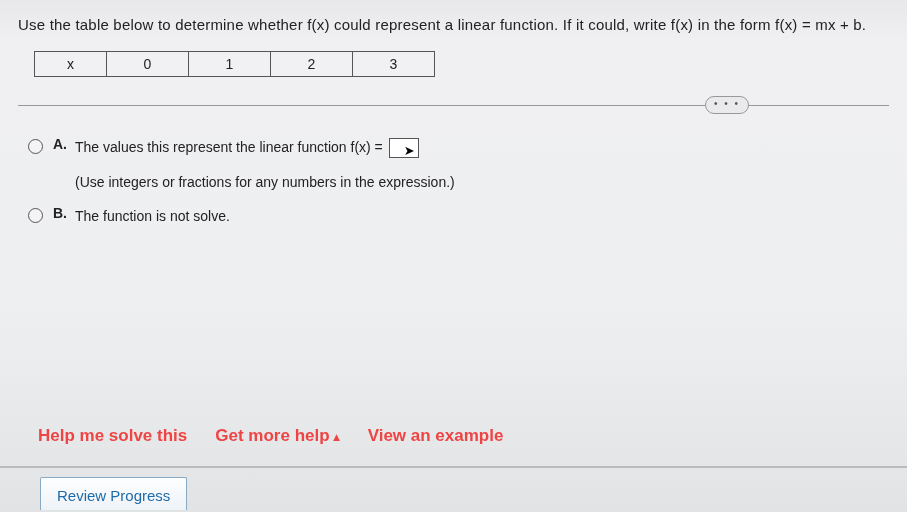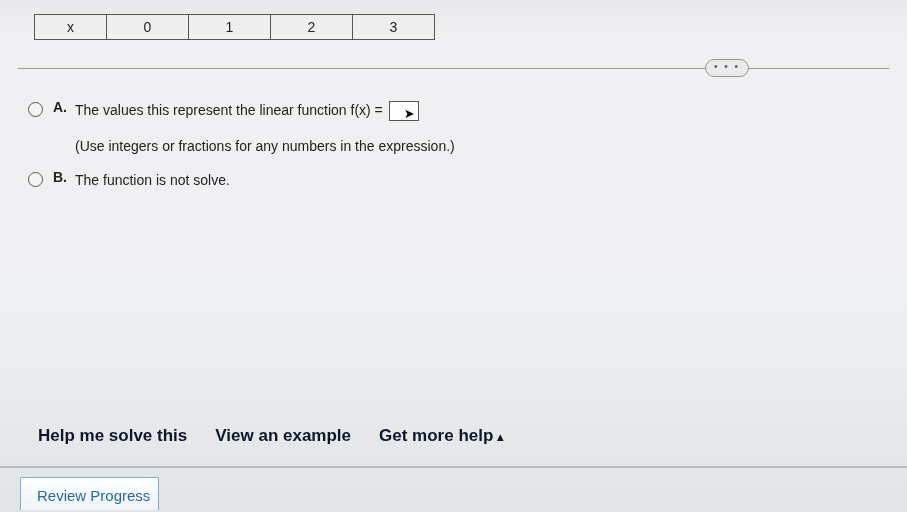--- a/index.html
+++ b/index.html
@@ -16,29 +16,30 @@
 .choices{margin-left:10px}
 .choice-row{display:flex;align-items:flex-start;margin-bottom:6px}
 .radio{appearance:none;width:15px;height:15px;border:1.5px solid #555;border-radius:50%;margin-top:3px;margin-right:10px;flex:none;cursor:pointer;background:#f4f4f6}
 .opt-label{font-weight:bold;margin-right:8px;font-size:14px}
 .opt-body{font-size:14px;line-height:1.7}
 .answer-box{display:inline-block;width:30px;height:20px;border:1px solid #555;background:#fff;vertical-align:middle;position:relative;margin-left:2px}
 .cursor-arrow{position:absolute;left:14px;top:1px;font-size:13px;color:#000;pointer-events:none}
 .hint{font-size:14px;margin-left:0;margin-top:12px}
 .choice-b{margin-top:10px}
 .footer-links{position:absolute;left:38px;bottom:66px;display:flex;gap:28px;align-items:baseline}
-.flink{font-size:17px;font-weight:bold;color:#0f172a;cursor:pointer}
+.flink{font-size:17px;font-weight:bold;color:#ef4444;cursor:pointer}
 .flink .caret{font-size:12px;margin-left:4px;vertical-align:middle}
 .bottom-rule{position:absolute;left:0;right:0;bottom:44px;height:2px;background:#b9bbbe}
-.review-btn{position:absolute;left:20px;bottom:2px;border:1px solid #8aa9c2;border-bottom:none;background:linear-gradient(#fdfeff,#eef3f8);color:#1e6aa8;font-size:15px;padding:9px 8px 6px 16px;cursor:pointer;border-radius:2px 2px 0 0}
+.review-btn{position:absolute;left:40px;bottom:2px;border:1px solid #8aa9c2;border-bottom:none;background:linear-gradient(#fdfeff,#eef3f8);color:#1e6aa8;font-size:15px;padding:9px 16px 6px 16px;cursor:pointer;border-radius:2px 2px 0 0}
 </style>
 </head>
 <body>
 
 <div class="content">
+  <div class="prompt">Use the table below to determine whether f(x) could represent a linear function. If it could, write f(x) in the form f(x) = mx + b.</div>
 
   <table>
     <tbody>
         <tr>
       <td class="hcell">x</td>
       <td class="dcell">0</td>
       <td class="dcell">1</td>
       <td class="dcell">2</td>
       <td class="dcell">3</td>
     </tr>
@@ -64,19 +65,19 @@
       <span class="opt-label">B.</span>
       <div class="opt-body">
         <span>The function is not solve.</span>
       </div>
     </div>
   </div>
 </div>
 
 <div class="footer-links">
   <span class="flink">Help me solve this</span>
+  <span class="flink"><span>Get more help</span><span class="caret">▴</span></span>
   <span class="flink">View an example</span>
-  <span class="flink"><span>Get more help</span><span class="caret">▴</span></span>
 </div>
 
 <div class="bottom-rule"></div>
 
 <button class="review-btn">Review Progress</button>
 
 </body></html>

